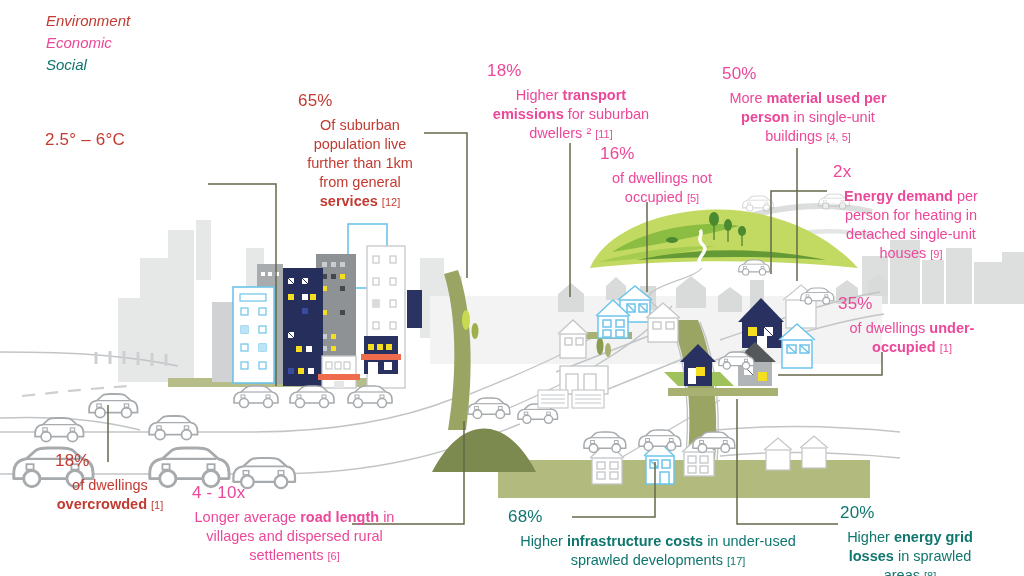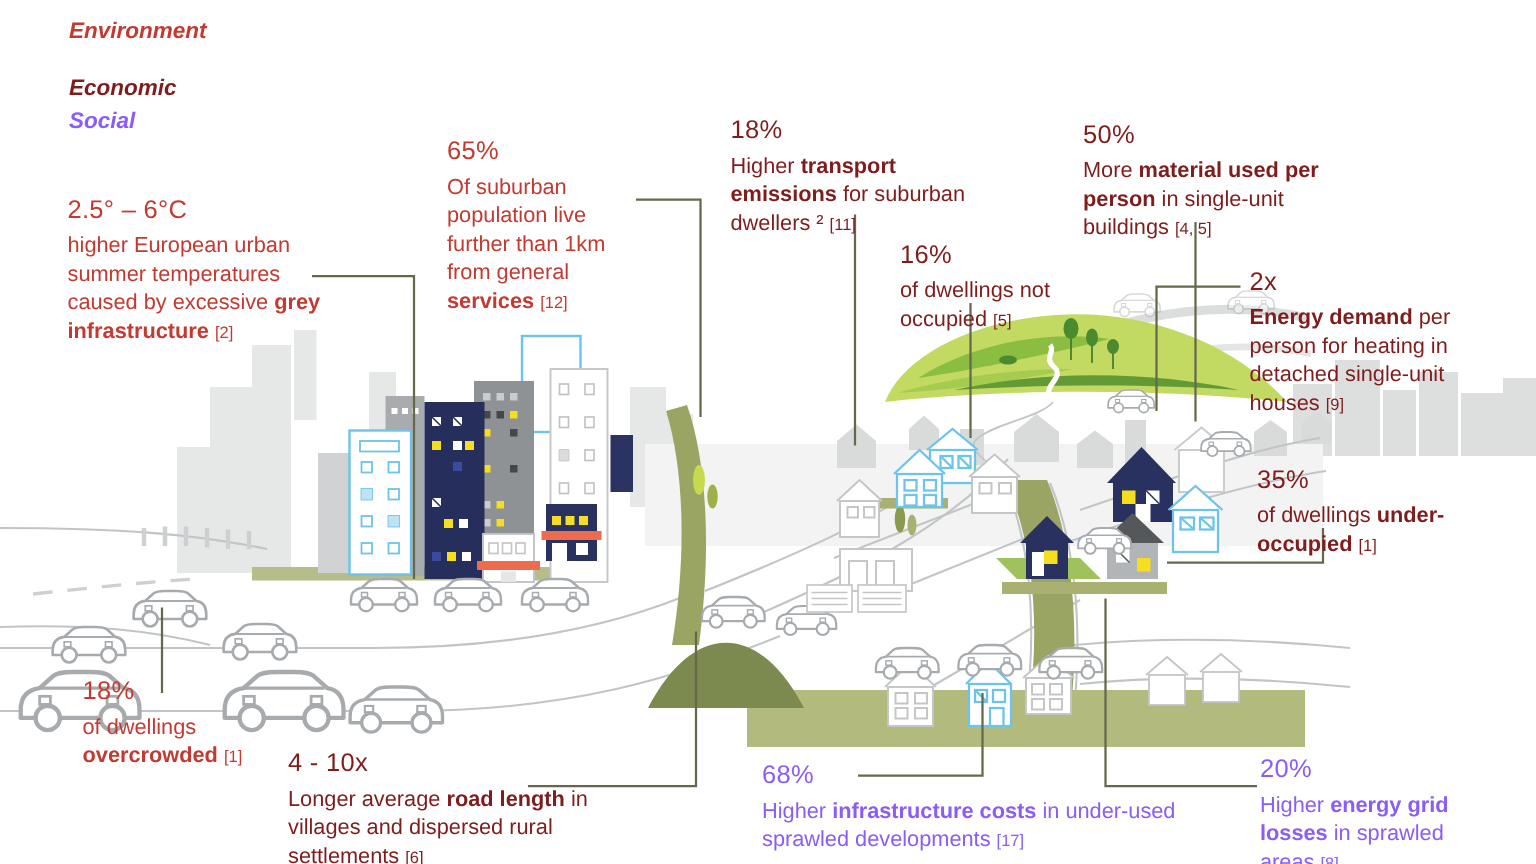--- a/index.html
+++ b/index.html
@@ -1,28 +1,28 @@
 <!DOCTYPE html>
 <html><head>
 <meta charset="utf-8">
 <style>
   html,body{margin:0;padding:0;background:#fff;}
   body{width:1024px;height:576px;position:relative;overflow:hidden;
        font-family:"Liberation Sans",sans-serif;}
   #scene{position:absolute;left:0;top:0;z-index:1;}
-  .legend{position:absolute;left:46px;top:10px;z-index:3;font-weight:bold;
+  .legend{position:absolute;left:46px;top:10px;z-index:3;font-weight:normal;
           font-style:italic;font-size:15px;line-height:22px;}
   .callout{position:absolute;z-index:3;}
   .callout .h{font-weight:normal;font-size:17px;line-height:27px;margin-bottom:2px;letter-spacing:.2px;}
-  .callout .b{font-size:14.5px;line-height:19px;}
+  .callout .b{font-size:14.5px;line-height:19px;text-align:center;}
   .callout .b b{font-weight:bold;}
   .ref{font-size:11px;}
   .env{color:#c23a31;}
-  .eco{color:#7f1d1d;margin-top:16px;}
-  .soc{color:#8b5cf6;}
+  .eco{color:#ec4899;}
+  .soc{color:#0f766e;}
 </style>
 </head>
 <body>
 
 <svg id="scene" width="1024" height="576" viewBox="0 0 1024 576">
   <defs>
     <g id="car">
       <path d="M1,14 Q1,7 8,6 L13,1.5 Q15,0 20,0 L27,0 Q32,0 34,1.5 L39,6 Q45,7 45,14 L45,17 L1,17 Z" fill="#fff" stroke="#a7abae" stroke-width="1.6" stroke-linejoin="round"></path>
       <path d="M8,6 H38" stroke="#a7abae" stroke-width="1.2" fill="none"></path>
       <rect x="8" y="9" width="4" height="3" fill="#fff" stroke="#a7abae" stroke-width="1"></rect>
@@ -363,21 +363,20 @@
 </svg>
 
 <div class="legend">
   <div class="env">Environment</div>
   <div class="eco">Economic</div>
   <div class="soc">Social</div>
 </div>
 
 <div class="callout env" style="left:45px;top:126px;width:178px">
   <div class="h">2.5° – 6°C</div>
-  <div class="b"><span>higher European urban summer temperatures caused by excessive </span><b>grey infrastructure</b><span> </span><span class="ref">[2]</span></div>
 </div>
 
 <div class="callout env" style="left:298px;top:87px;width:124px">
   <div class="h">65%</div>
   <div class="b"><span>Of suburban population live further than 1km from general </span><b>services</b><span> </span><span class="ref">[12]</span></div>
 </div>
 
 <div class="callout eco" style="left:487px;top:57px;width:168px">
   <div class="h">18%</div>
   <div class="b"><span>Higher </span><b>transport emissions</b><span> for suburban dwellers ² </span><span class="ref">[11]</span></div>

